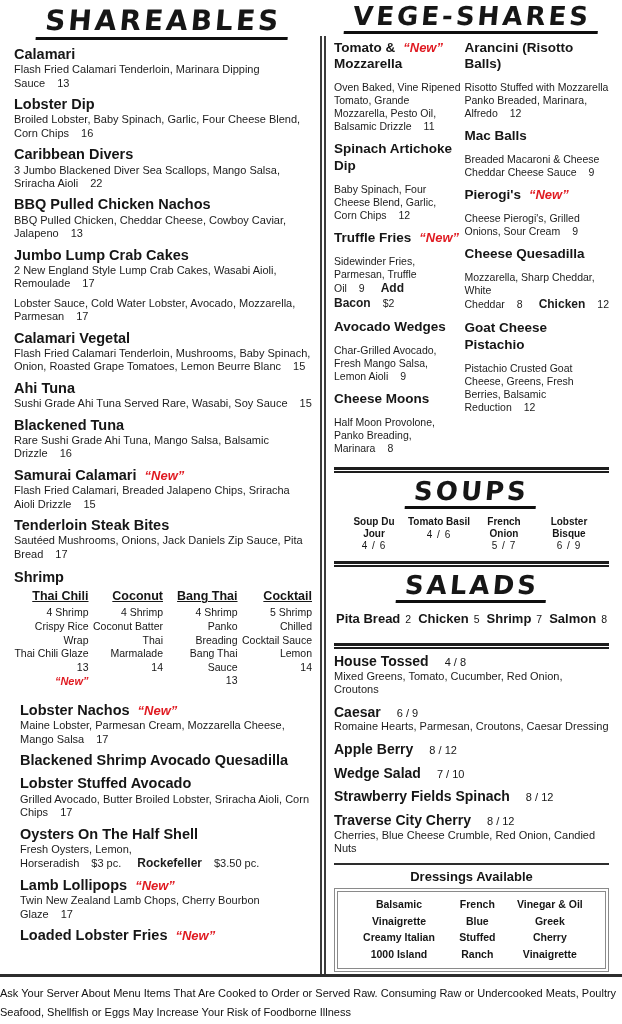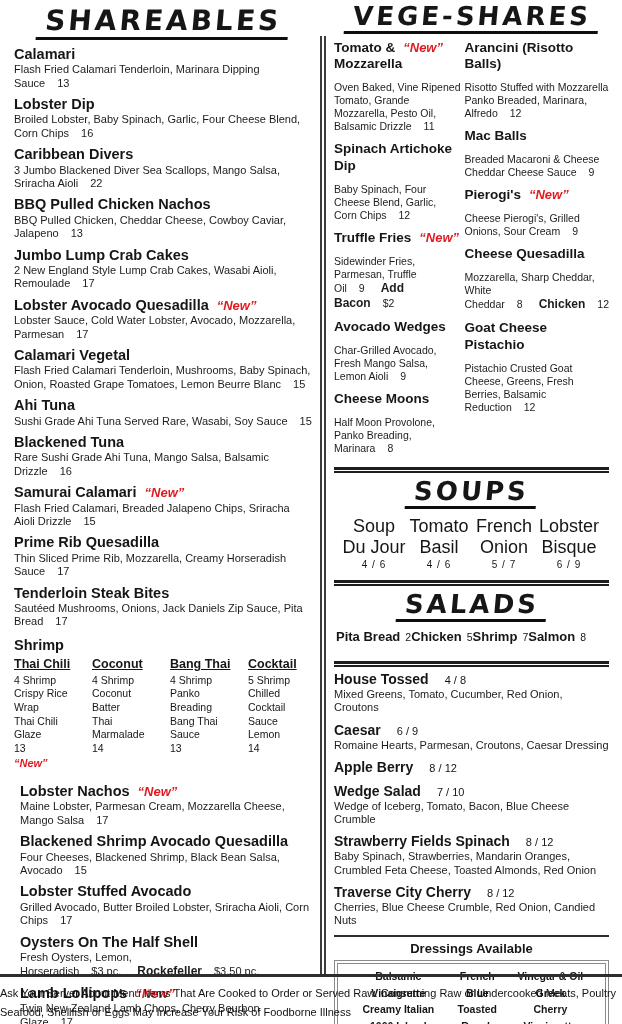--- a/index.html
+++ b/index.html
@@ -24,33 +24,33 @@
   .bmid{font-weight:bold;margin-left:16px;font-size:12px;}
   .nprice{font-weight:normal;font-size:11px;margin-left:16px;}
   
   .vg{display:flex;gap:4px;}
   .vg-col{flex:1;}
   .vg .mi-name{font-size:13.5px;line-height:1.25;}
   .vg .mi-desc{font-size:10.5px;line-height:1.24;margin-top:8px;}
   .vg .mi{margin-bottom:8px;}
   
   .shrimp-title{font-size:14.5px;font-weight:bold;margin:8px 0 4px 0;}
-  .shrimp-grid{display:flex;text-align:left;margin-bottom:12px;gap:14px;}
+  .shrimp-grid{display:flex;text-align:right;margin-bottom:12px;}
   .shrimp-col{flex:1;}
   .sh-h{font-weight:bold;font-size:12.5px;text-decoration:underline;margin-bottom:3px;}
   .sh-line{font-size:10.5px;line-height:1.3;}
   .sh-new{color:var(--accent,#e01b22);font-weight:bold;font-style:italic;font-size:11px;}
   
   .soups{display:flex;justify-content:space-between;padding:2px 8px 6px 8px;}
   .soup{width:64px;text-align:center;}
-  .soup .sn{font-weight:normal;font-size:18px;line-height:1.15;}
+  .soup .sn{font-weight:bold;font-size:10px;line-height:1.15;}
   .soup .sp{font-size:10px;margin-top:1px;letter-spacing:1px;}
   
   .addon-label{text-align:center;font-weight:bold;font-size:12.5px;margin:1px 0 2px 0;}
-  .addons{display:flex;justify-content:flex-start;padding:0 2px;margin-bottom:16px;align-items:baseline;}
+  .addons{display:flex;justify-content:space-between;padding:0 2px;margin-bottom:16px;align-items:baseline;}
   .addon .an{font-weight:bold;font-size:13px;}
   .addon .ap{font-size:10.5px;margin-left:5px;}
   .sal .mi-name{font-size:14px;}
   .sal .mi{margin-bottom:7px;}
   
   .dress-title{text-align:center;font-weight:bold;font-size:13px;margin:4px 0 4px 0;}
   .dress-box{border:4px double #8a8a8a;display:flex;justify-content:space-between;
              padding:4px 12px 5px 12px;margin-bottom:6px;}
   .dress-col{text-align:center;font-weight:bold;font-size:10.5px;line-height:1.6;}
   .rule-double{height:6px;border-top:3px solid #1d1d1d;border-bottom:2px solid #1d1d1d;
@@ -89,42 +89,37 @@
           </div>
           <div class="mi">
             <div class="mi-name"><span class="nm">BBQ Pulled Chicken Nachos</span></div>
             <div class="mi-desc">BBQ Pulled Chicken, Cheddar Cheese, Cowboy Caviar, Jalapeno<span class="price">13</span></div>
           </div>
           <div class="mi">
             <div class="mi-name"><span class="nm">Jumbo Lump Crab Cakes</span></div>
             <div class="mi-desc">2 New England Style Lump Crab Cakes, Wasabi Aioli, Remoulade<span class="price">17</span></div>
           </div>
           <div class="mi">
-            <div class="mi-name"><span class="nm">Lobster Avocado Quesadilla</span><span class="new">“New”</span></div>
             <div class="mi-desc">Lobster Sauce, Cold Water Lobster, Avocado, Mozzarella, Parmesan<span class="price">17</span></div>
           </div>
           <div class="mi">
             <div class="mi-name"><span class="nm">Calamari Vegetal</span></div>
             <div class="mi-desc">Flash Fried Calamari Tenderloin, Mushrooms, Baby Spinach, Onion, Roasted Grape Tomatoes, Lemon Beurre Blanc<span class="price">15</span></div>
           </div>
           <div class="mi">
             <div class="mi-name"><span class="nm">Ahi Tuna</span></div>
             <div class="mi-desc">Sushi Grade Ahi Tuna Served Rare, Wasabi, Soy Sauce<span class="price">15</span></div>
           </div>
           <div class="mi">
             <div class="mi-name"><span class="nm">Blackened Tuna</span></div>
             <div class="mi-desc">Rare Sushi Grade Ahi Tuna, Mango Salsa, Balsamic Drizzle<span class="price">16</span></div>
           </div>
           <div class="mi">
             <div class="mi-name"><span class="nm">Samurai Calamari</span><span class="new">“New”</span></div>
             <div class="mi-desc">Flash Fried Calamari, Breaded Jalapeno Chips, Sriracha Aioli Drizzle<span class="price">15</span></div>
-          </div>
-          <div class="mi">
-            <div class="mi-name"><span class="nm">Prime Rib Quesadilla</span></div>
-            <div class="mi-desc">Thin Sliced Prime Rib, Mozzarella, Creamy Horseradish Sauce<span class="price">17</span></div>
           </div>
           <div class="mi">
             <div class="mi-name"><span class="nm">Tenderloin Steak Bites</span></div>
             <div class="mi-desc">Sautéed Mushrooms, Onions, Jack Daniels Zip Sauce, Pita Bread<span class="price">17</span></div>
           </div>
         </div>
 
       <div class="shrimp-title">Shrimp</div>
       <div class="shrimp-grid">
           <div class="shrimp-col">
@@ -159,21 +154,20 @@
           </div>
         </div>
 
       <div class="gap-top">
           <div class="mi">
             <div class="mi-name"><span class="nm">Lobster Nachos</span><span class="new">“New”</span></div>
             <div class="mi-desc">Maine Lobster, Parmesan Cream, Mozzarella Cheese, Mango Salsa<span class="price">17</span></div>
           </div>
           <div class="mi">
             <div class="mi-name"><span class="nm">Blackened Shrimp Avocado Quesadilla</span></div>
-            <div class="mi-desc">Four Cheeses, Blackened Shrimp, Black Bean Salsa, Avocado<span class="price">15</span></div>
           </div>
           <div class="mi">
             <div class="mi-name"><span class="nm">Lobster Stuffed Avocado</span></div>
             <div class="mi-desc">Grilled Avocado, Butter Broiled Lobster, Sriracha Aioli, Corn Chips<span class="price">17</span></div>
           </div>
           <div class="mi">
             <div class="mi-name"><span class="nm">Oysters On The Half Shell</span></div>
             <div class="mi-desc">Fresh Oysters, Lemon, Horseradish<span class="price">$3 pc.</span><span class="bmid">Rockefeller</span><span class="price">$3.50 pc.</span></div>
           </div>
           <div class="mi">
@@ -281,43 +275,41 @@
           </div>
           <div class="mi">
             <div class="mi-name"><span class="nm">Caesar</span><span class="nprice">6 / 9</span></div>
             <div class="mi-desc">Romaine Hearts, Parmesan, Croutons, Caesar Dressing</div>
           </div>
           <div class="mi">
             <div class="mi-name"><span class="nm">Apple Berry</span><span class="nprice">8 / 12</span></div>
           </div>
           <div class="mi">
             <div class="mi-name"><span class="nm">Wedge Salad</span><span class="nprice">7 / 10</span></div>
-            <div class="mi-desc">Wedge of Iceberg, Tomato, Bacon, Blue Cheese Crumble</div>
           </div>
           <div class="mi">
             <div class="mi-name"><span class="nm">Strawberry Fields Spinach</span><span class="nprice">8 / 12</span></div>
-            <div class="mi-desc">Baby Spinach, Strawberries, Mandarin Oranges, Crumbled Feta Cheese, Toasted Almonds, Red Onion</div>
           </div>
           <div class="mi">
             <div class="mi-name"><span class="nm">Traverse City Cherry</span><span class="nprice">8 / 12</span></div>
             <div class="mi-desc">Cherries, Blue Cheese Crumble, Red Onion, Candied Nuts</div>
           </div>
         </div>
 
       <div class="rule-thin"></div>
       <div class="dress-title">Dressings Available</div>
       <div class="dress-box">
           <div class="dress-col">
             <div class="dress-line">Balsamic Vinaigrette</div>
             <div class="dress-line">Creamy Italian</div>
             <div class="dress-line">1000 Island</div>
           </div>
           <div class="dress-col">
             <div class="dress-line">French</div>
-            <div class="dress-line">Blue Toasted</div>
+            <div class="dress-line">Blue Stuffed</div>
             <div class="dress-line">Ranch</div>
           </div>
           <div class="dress-col">
             <div class="dress-line">Vinegar &amp; Oil</div>
             <div class="dress-line">Greek</div>
             <div class="dress-line">Cherry Vinaigrette</div>
           </div>
         </div>
 
     </div>

